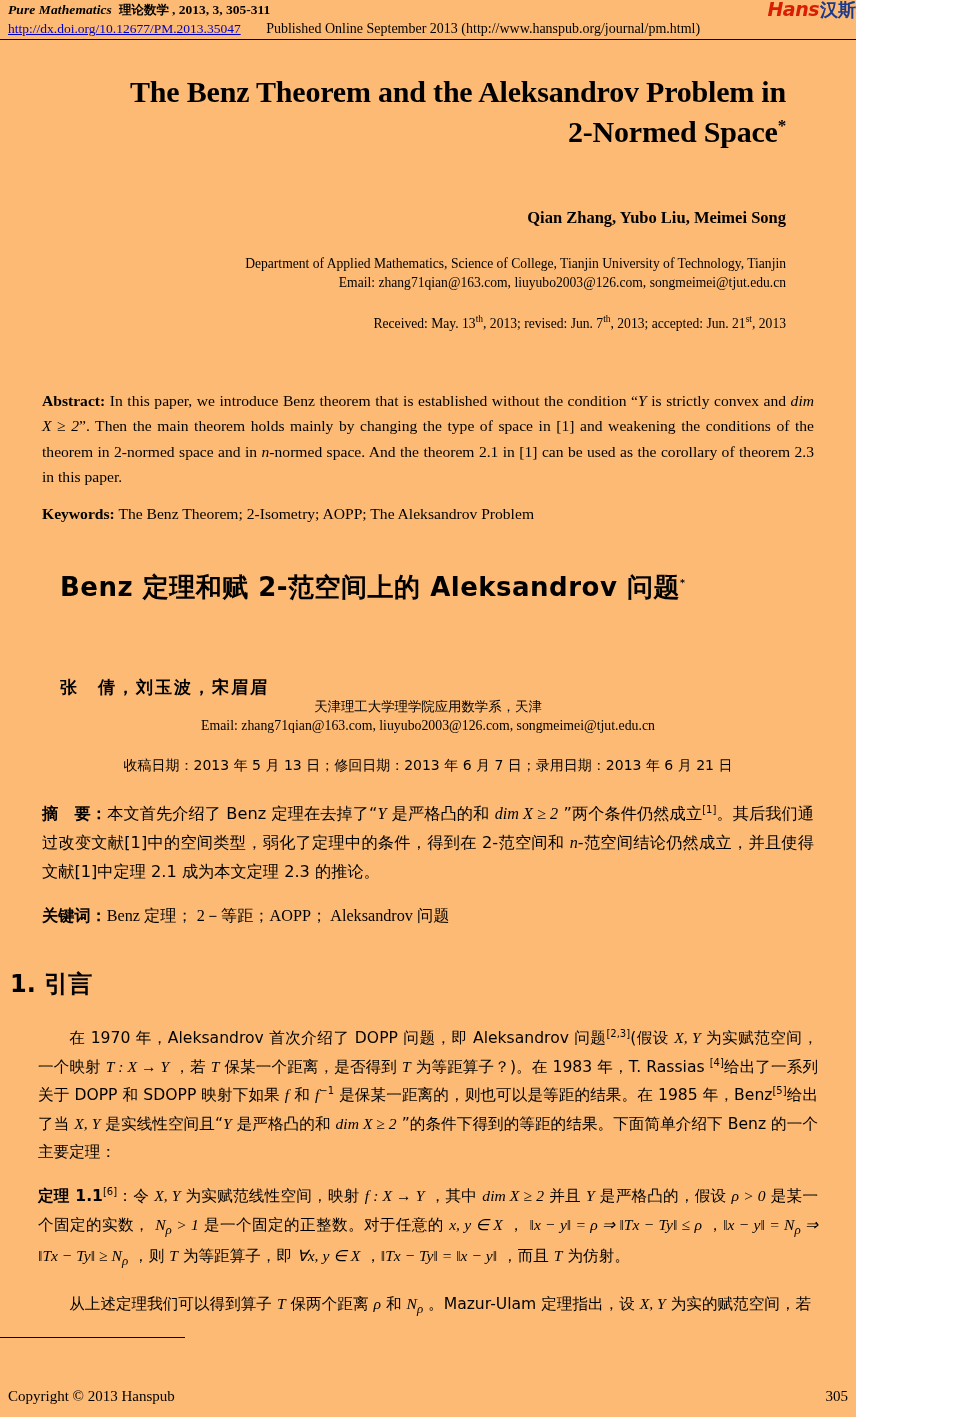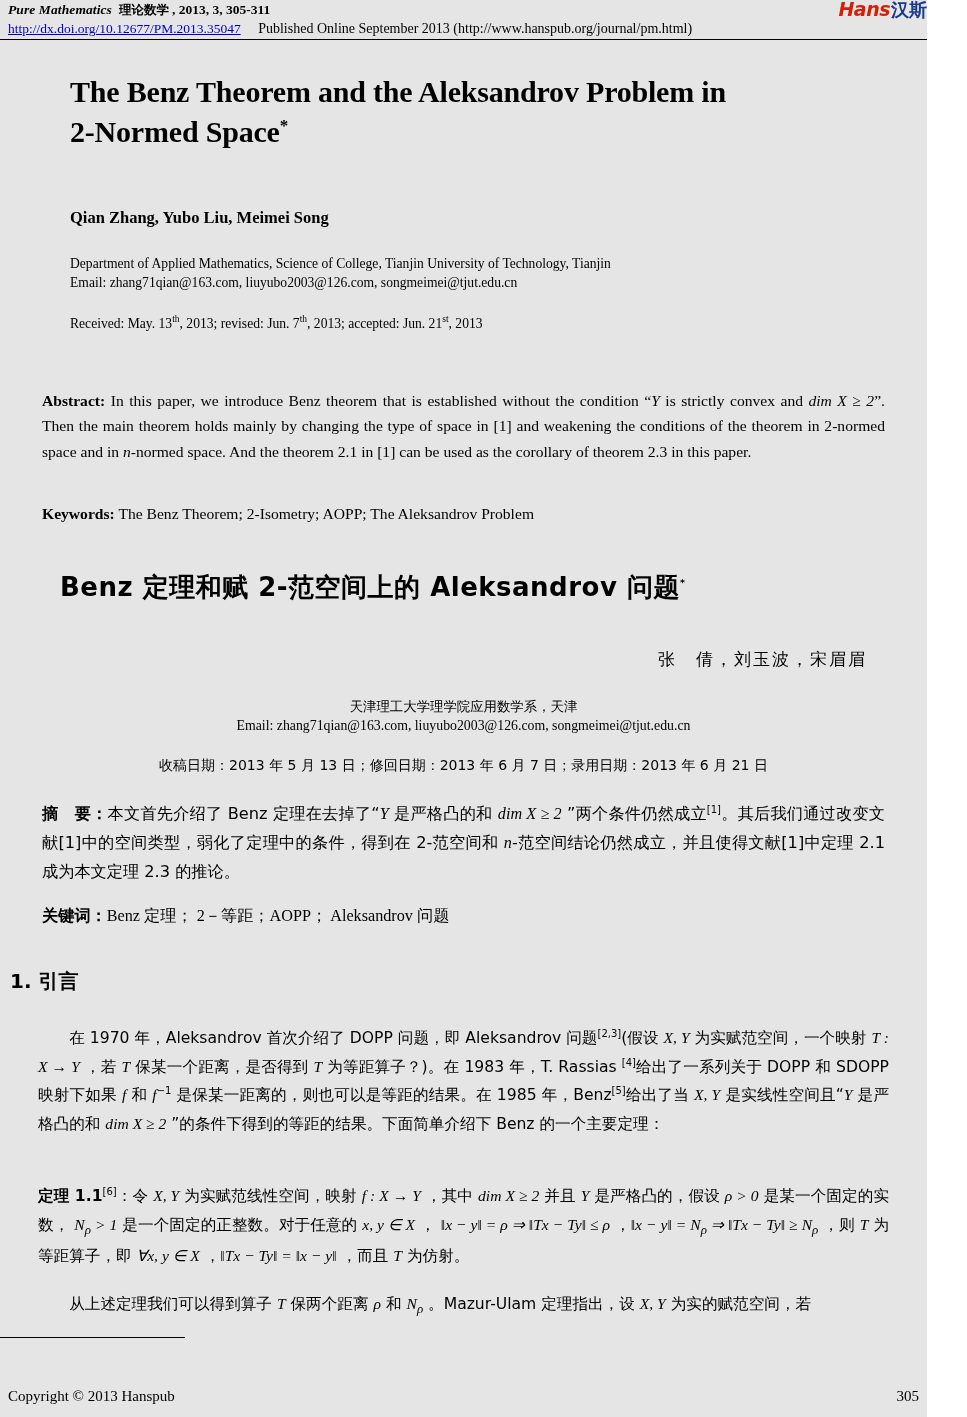--- a/index.html
+++ b/index.html
@@ -6,24 +6,24 @@
     margin: 0;
     padding: 0;
     background: #ffffff;
   }
   body {
     font-family: "Liberation Serif", "DejaVu Serif", serif;
     color: #000000;
   }
   .page {
     position: relative;
-    width: 927px;
+    width: 856px;
     height: 1417px;
     box-sizing: border-box;
-    background: #e5e5e5;
+    background: #fdba74;
     overflow: hidden;
   }
 
   
   .runhead {
     position: absolute;
     left: 8px;
     right: 8px;
     top: 2px;
     height: 38px;
@@ -52,21 +52,21 @@
   .runhead-line2 {
     margin-top: 2px;
     font-size: 14px;
     white-space: nowrap;
   }
   .doi-link {
     color: #0000cc;
     font-size: 13.5px;
   }
   .pub-online {
-    margin-left: 14px;
+    margin-left: 22px;
     color: #000;
   }
   .hans-logo {
     position: absolute;
     right: 0px;
     top: 0px;
     font-family: "DejaVu Sans", "Liberation Sans", sans-serif;
     font-weight: bold;
     font-style: italic;
     font-size: 19px;
@@ -84,24 +84,24 @@
     position: absolute;
     left: 0;
     right: 0;
     top: 39px;
     border-top: 1.6px solid #000;
   }
 
   
   .title-block {
     position: absolute;
-    left: 70px;
+    left: 58px;
     right: 70px;
     top: 72px;
-    text-align: left;
+    text-align: right;
   }
   .paper-title {
     font-size: 30px;
     font-weight: bold;
     line-height: 1.33;
     letter-spacing: -0.2px;
   }
   .sup-star { font-size: 17px; vertical-align: super; font-weight: bold; }
 
   .authors {
@@ -160,24 +160,24 @@
     top: 570px;
     font-family: "DejaVu Sans", "Liberation Sans", sans-serif;
     font-weight: bold;
     font-size: 26px;
     letter-spacing: 0.5px;
   }
   .cn-authors {
     position: absolute;
     left: 60px;
     right: 60px;
-    top: 648px;
-    text-align: right;
-    font-family: "DejaVu Sans", "Liberation Sans", sans-serif;
-    font-weight: normal;
+    top: 676px;
+    text-align: left;
+    font-family: "DejaVu Sans", "Liberation Sans", sans-serif;
+    font-weight: bold;
     font-size: 17px;
     letter-spacing: 2px;
   }
   .cn-affil {
     position: absolute;
     left: 60px;
     right: 60px;
     top: 697px;
     text-align: center;
     font-size: 13.8px;
@@ -220,21 +220,21 @@
     font-family: "DejaVu Sans", "Liberation Sans", sans-serif;
   }
   .serif-inline { font-family: "Liberation Serif", serif; }
   .sup-ref { font-size: 10px; vertical-align: super; }
 
   
   .section-head {
     position: absolute;
     left: 10px;
     top: 968px;
-    font-size: 20px;
+    font-size: 24px;
     font-weight: bold;
     font-family: "DejaVu Sans", "Liberation Sans", sans-serif;
   }
 
   .body-text {
     position: absolute;
     left: 38px;
     right: 38px;
     top: 1024px;
     font-size: 15.6px;

